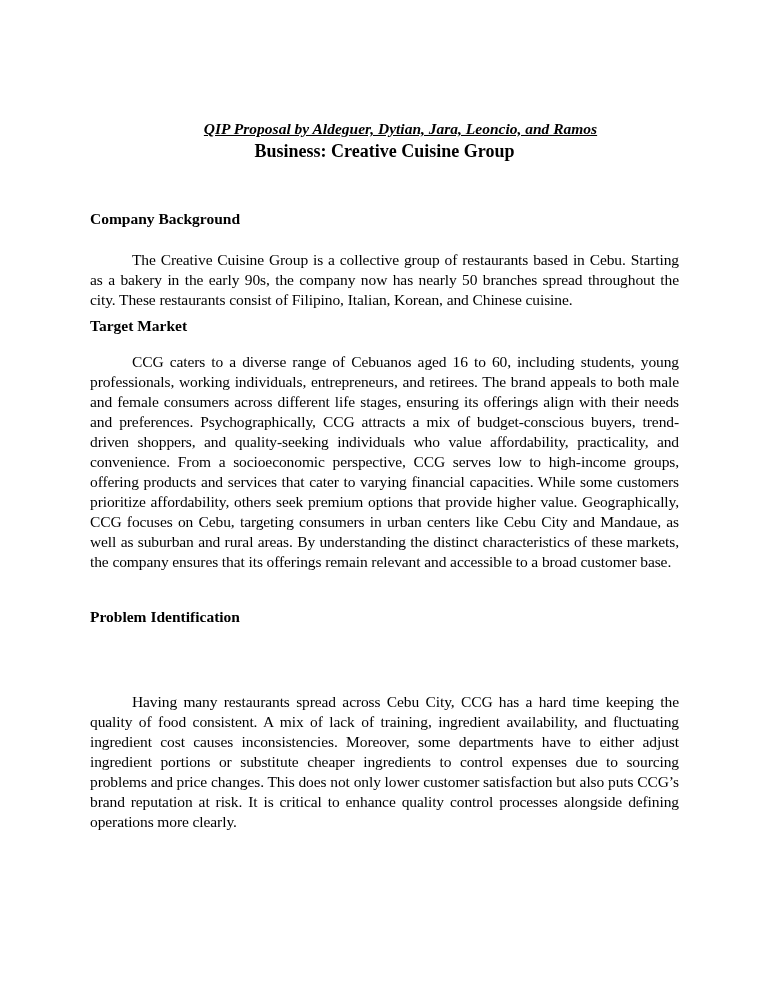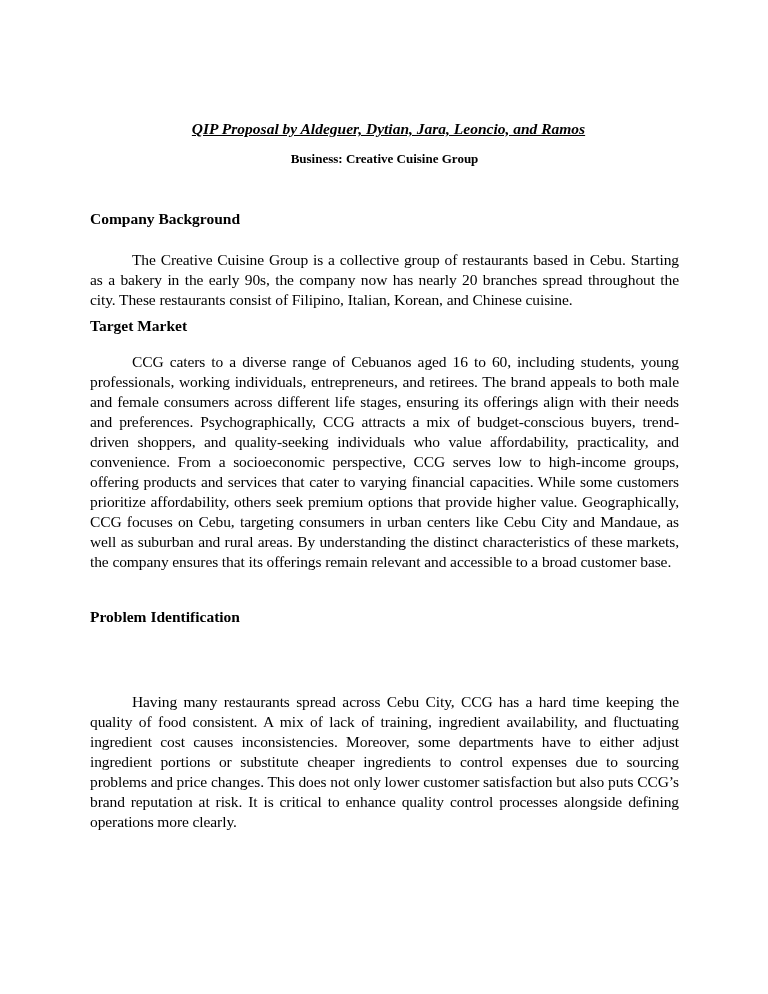--- a/index.html
+++ b/index.html
@@ -17,37 +17,37 @@
     }
     .page {
       position: absolute;
       left: 90px;
       top: 0;
       width: 589px;
     }
     .doc-title {
       position: absolute;
       top: 119px;
-      left: 4px;
+      left: 16px;
       width: 589px;
       text-align: center;
       font-size: 15.5px;
       font-weight: bold;
       font-style: italic;
       text-decoration: underline;
       line-height: 20px;
       margin: 0;
     }
     .business-line {
       position: absolute;
-      top: 149px;
+      top: 141px;
       left: 0;
       width: 589px;
       text-align: center;
-      font-size: 13px;
+      font-size: 18px;
       font-weight: bold;
       line-height: 20px;
       margin: 0;
     }
     .section-heading {
       position: absolute;
       left: 0;
       font-size: 15.5px;
       font-weight: bold;
       line-height: 20px;
@@ -72,20 +72,20 @@
     #p-problem { top: 648px; margin-top: 44px; }
   </style>
 </head>
 <body>
 
 <div class="page">
   <p class="doc-title">QIP Proposal by Aldeguer, Dytian, Jara, Leoncio, and Ramos</p>
   <p class="business-line">Business: Creative Cuisine Group</p>
 
   <h2 class="section-heading" id="h-company">Company Background</h2>
-  <p class="para" id="p-company">The Creative Cuisine Group is a collective group of restaurants based in Cebu. Starting as a bakery in the early 90s, the company now has nearly 20 branches spread throughout the city. These restaurants consist of Filipino, Italian, Korean, and Chinese cuisine.</p>
+  <p class="para" id="p-company">The Creative Cuisine Group is a collective group of restaurants based in Cebu. Starting as a bakery in the early 90s, the company now has nearly 50 branches spread throughout the city. These restaurants consist of Filipino, Italian, Korean, and Chinese cuisine.</p>
 
   <h2 class="section-heading" id="h-target">Target Market</h2>
   <p class="para" id="p-target">CCG caters to a diverse range of Cebuanos aged 16 to 60, including students, young professionals, working individuals, entrepreneurs, and retirees. The brand appeals to both male and female consumers across different life stages, ensuring its offerings align with their needs and preferences. Psychographically, CCG attracts a mix of budget-conscious buyers, trend-driven shoppers, and quality-seeking individuals who value affordability, practicality, and convenience. From a socioeconomic perspective, CCG serves low to high-income groups, offering products and services that cater to varying financial capacities. While some customers prioritize affordability, others seek premium options that provide higher value. Geographically, CCG focuses on Cebu, targeting consumers in urban centers like Cebu City and Mandaue, as well as suburban and rural areas. By understanding the distinct characteristics of these markets, the company ensures that its offerings remain relevant and accessible to a broad customer base.</p>
 
   <h2 class="section-heading" id="h-problem">Problem Identification</h2>
   <p class="para" id="p-problem">Having many restaurants spread across Cebu City, CCG has a hard time keeping the quality of food consistent. A mix of lack of training, ingredient availability, and fluctuating ingredient cost causes inconsistencies. Moreover, some departments have to either adjust ingredient portions or substitute cheaper ingredients to control expenses due to sourcing problems and price changes. This does not only lower customer satisfaction but also puts CCG’s brand reputation at risk. It is critical to enhance quality control processes alongside defining operations more clearly.</p>
 </div>
 
 </body></html>

